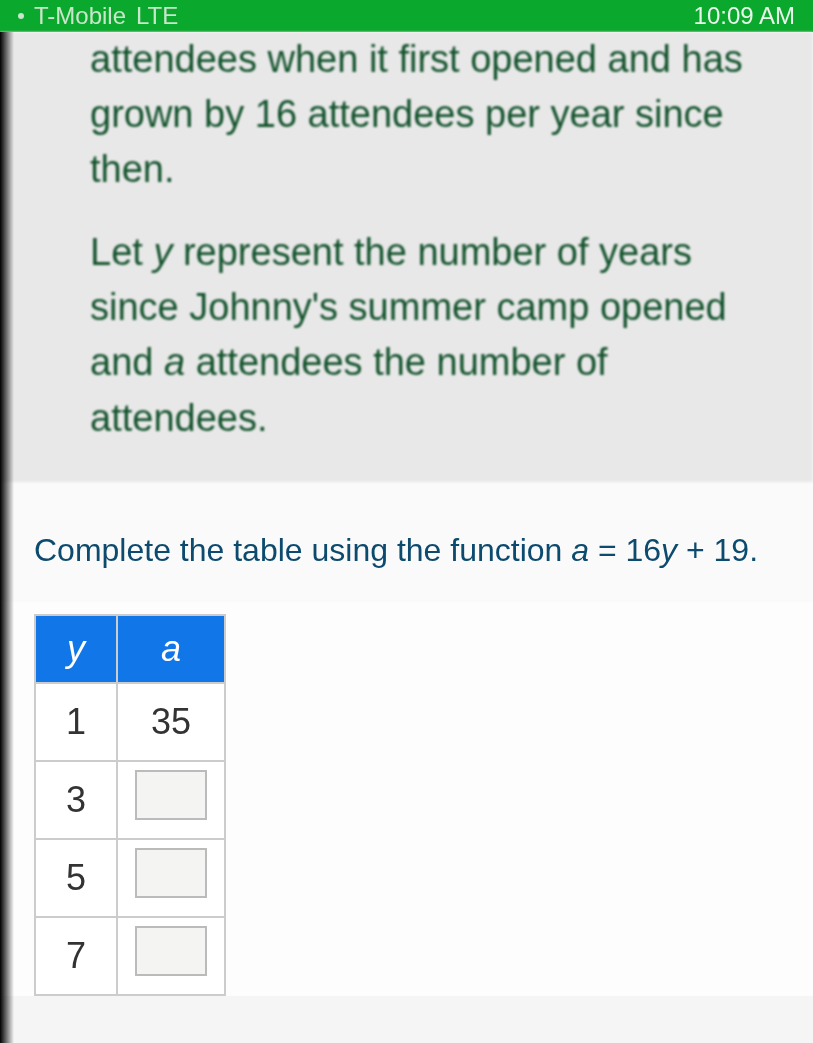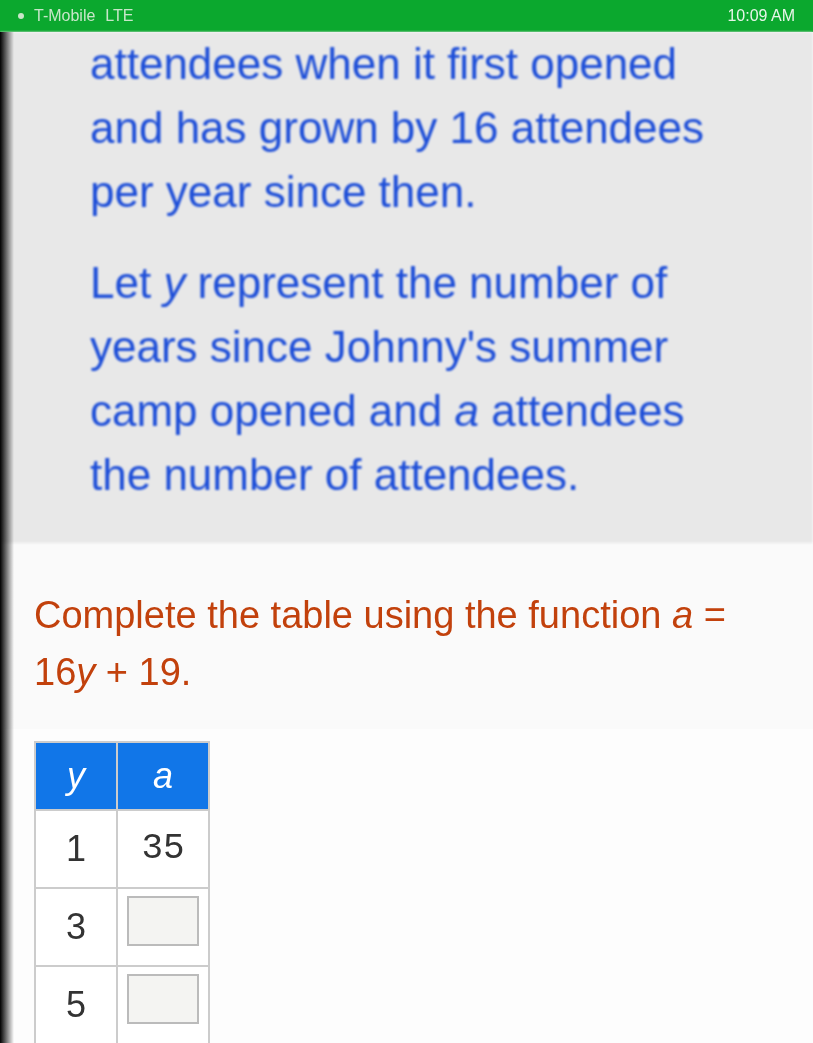--- a/index.html
+++ b/index.html
@@ -16,21 +16,21 @@
       position: relative;
     }
     .status-bar {
       background: #0ba82e;
       color: #c8e6c9;
       height: 32px;
       display: flex;
       align-items: center;
       justify-content: space-between;
       padding: 0 18px;
-      font-size: 16px;
+      font-size: 24px;
       font-weight: 500;
     }
     .status-left {
       display: flex;
       align-items: center;
       gap: 10px;
     }
     .status-dot {
       width: 6px;
       height: 6px;
@@ -47,37 +47,37 @@
     .content-area {
       background: #fdfdfd;
       padding: 0;
     }
     .problem-box {
       background: #e8e8e8;
       padding: 0 60px 36px 90px;
       filter: blur(0.8px);
     }
     .problem-text {
-      color: #1d4ed8;
-      font-size: 44px;
+      color: #14532d;
+      font-size: 38px;
       line-height: 1.45;
     }
     .problem-text-block {
       margin-bottom: 28px;
     }
     .italic {
       font-style: italic;
     }
     .instruction-area {
       padding: 44px 20px 28px 34px;
       background: #fafafa;
     }
     .instruction-text {
-      color: #c2410c;
-      font-size: 38px;
+      color: #0c4a6e;
+      font-size: 32px;
       line-height: 1.5;
       filter: blur(0.4px);
     }
     .table-wrap {
       padding: 12px 0 0 34px;
     }
     table {
       border-collapse: collapse;
       border: 2px solid #ccc;
     }
@@ -97,22 +97,21 @@
       font-style: italic;
     }
     td {
       background: #fff;
       font-size: 36px;
       color: #333;
       width: 82px;
       height: 78px;
     }
     td.val-cell {
-      width: 92px;
-      font-family: Liberation Mono, monospace;
+      width: 108px;
     }
     .input-box {
       width: 72px;
       height: 50px;
       border: 2px solid #bbb;
       background: #f4f4f2;
       display: inline-block;
     }
     .left-edge {
       position: absolute;

